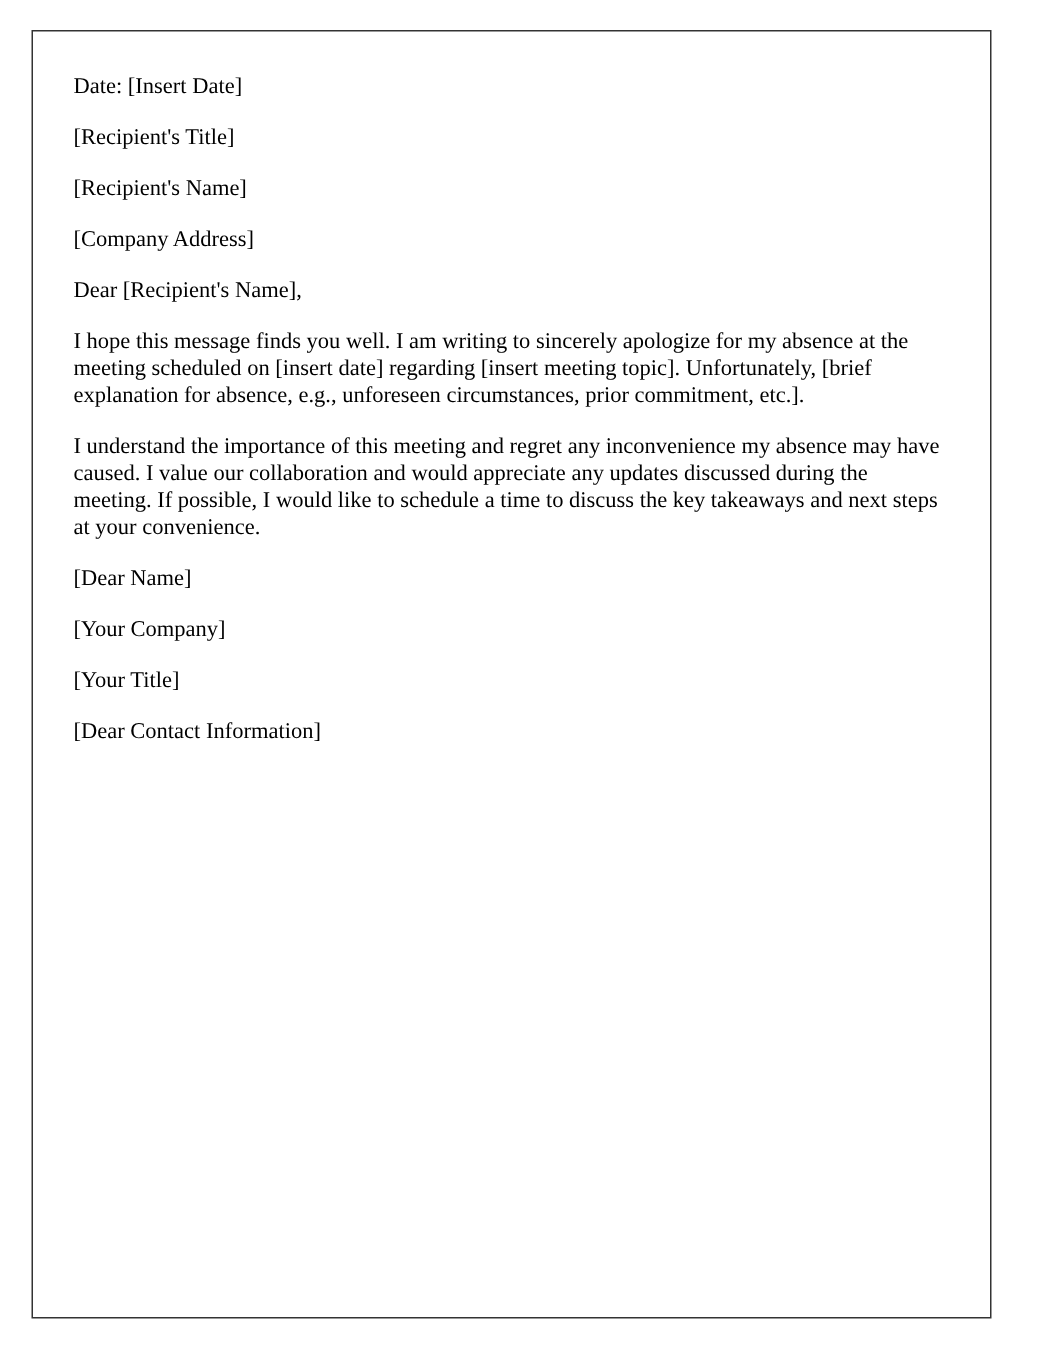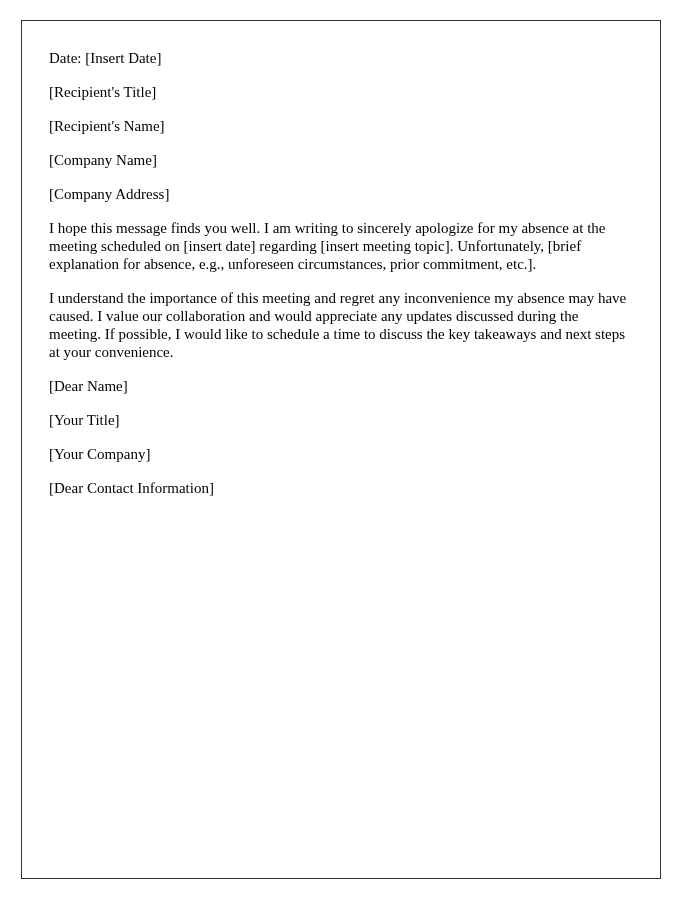--- a/index.html
+++ b/index.html
@@ -33,21 +33,21 @@
     white-space: normal;
   }
 </style>
 </head>
 <body>
 
 <div class="letter-page">
   <p>Date: [Insert Date]</p>
   <p>[Recipient's Title]</p>
   <p>[Recipient's Name]</p>
-  <p>[Company Name]</p>
   <p>[Company Address]</p>
+  <p>Dear [Recipient's Name],</p>
   <p>I hope this message finds you well. I am writing to sincerely apologize for my absence at the meeting scheduled on [insert date] regarding [insert meeting topic]. Unfortunately, [brief explanation for absence, e.g., unforeseen circumstances, prior commitment, etc.].</p>
   <p>I understand the importance of this meeting and regret any inconvenience my absence may have caused. I value our collaboration and would appreciate any updates discussed during the meeting. If possible, I would like to schedule a time to discuss the key takeaways and next steps at your convenience.</p>
   <p>[Dear Name]</p>
+  <p>[Your Company]</p>
   <p>[Your Title]</p>
-  <p>[Your Company]</p>
   <p>[Dear Contact Information]</p>
 </div>
 
 </body></html>

